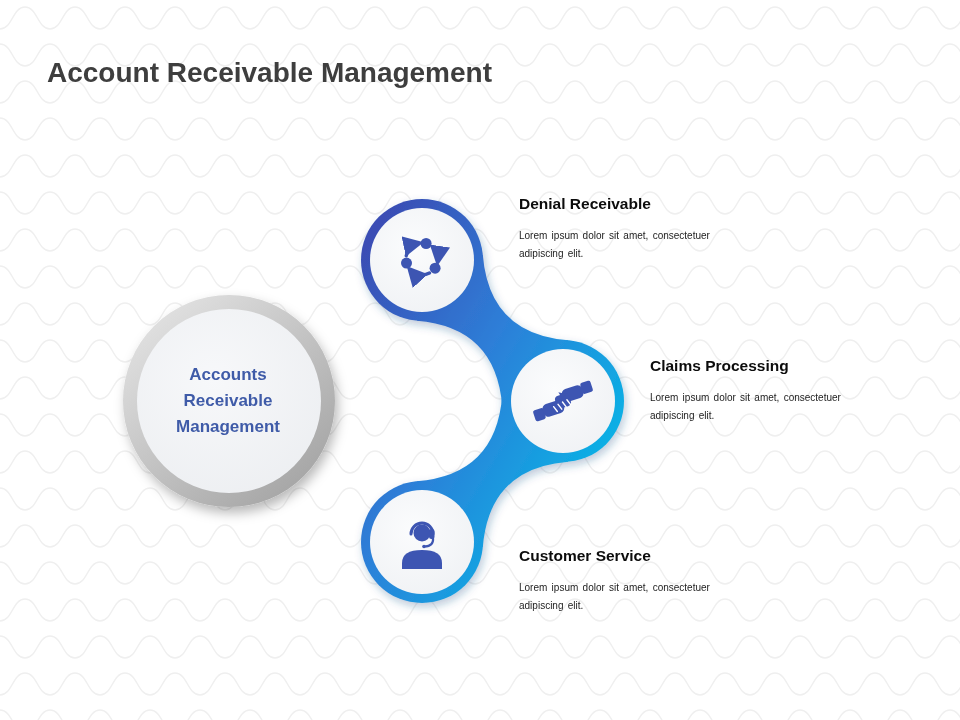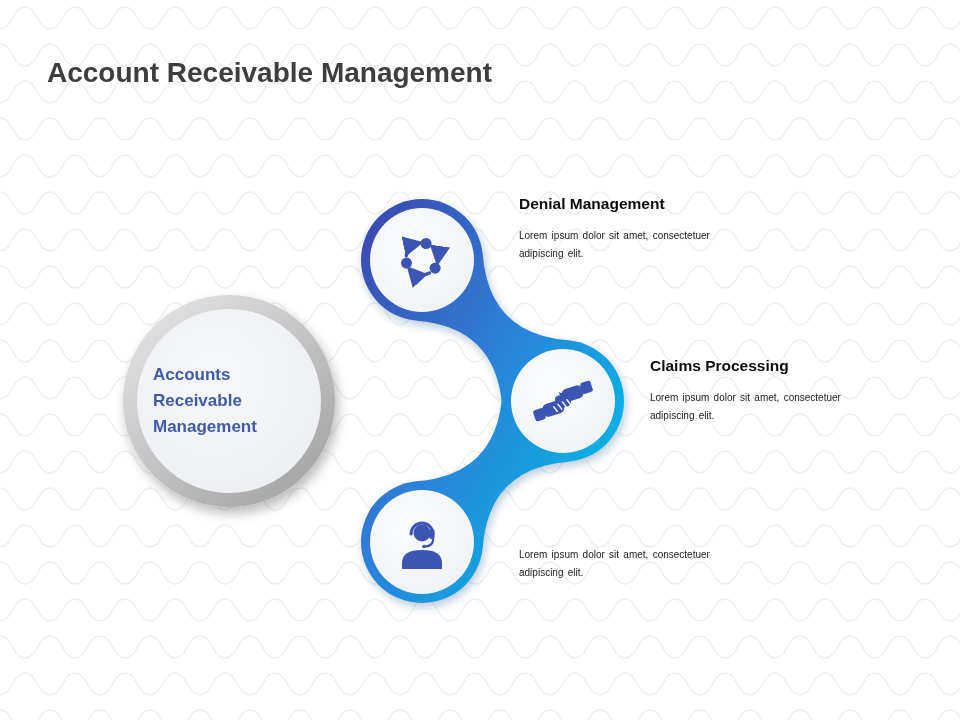--- a/index.html
+++ b/index.html
@@ -16,21 +16,21 @@
   .txt{z-index:2;}
 
   .page-title{
     position:absolute;left:47px;top:56px;
     margin:0;
     font-size:28px;font-weight:700;color:#3e3e3e;
     letter-spacing:0px;line-height:34px;
   }
   .center-label{
     position:absolute;left:153px;top:362px;width:150px;
-    text-align:left;
+    text-align:center;
     font-size:17px;font-weight:700;color:#3f5ba8;
     line-height:26px;
   }
   .item{position:absolute;width:210px;}
   .item h3{
     margin:0 0 13px 0;
     font-size:15.5px;font-weight:700;color:#0c0c0c;
     line-height:20px;
   }
   .item p{
@@ -137,27 +137,28 @@
       <path d="M402,569 L402,563 Q402,550 422,550 Q442,550 442,563 L442,569 Z"></path>
     </g>
   </svg>
 
   <div class="layer txt">
     <h1 class="page-title">Account Receivable Management</h1>
 
     <div class="center-label">Accounts Receivable Management</div>
 
     <div class="item item-1">
-      <h3>Denial Management</h3>
+      <h3>Denial Receivable</h3>
       <p>Lorem ipsum dolor sit amet, consectetuer adipiscing elit.</p>
     </div>
 
     <div class="item item-2">
       <h3>Claims Processing</h3>
       <p>Lorem ipsum dolor sit amet, consectetuer adipiscing elit.</p>
     </div>
 
     <div class="item item-3">
+      <h3>Customer Service</h3>
       <p>Lorem ipsum dolor sit amet, consectetuer adipiscing elit.</p>
     </div>
   </div>
 
 </div>
 
 </body></html>

